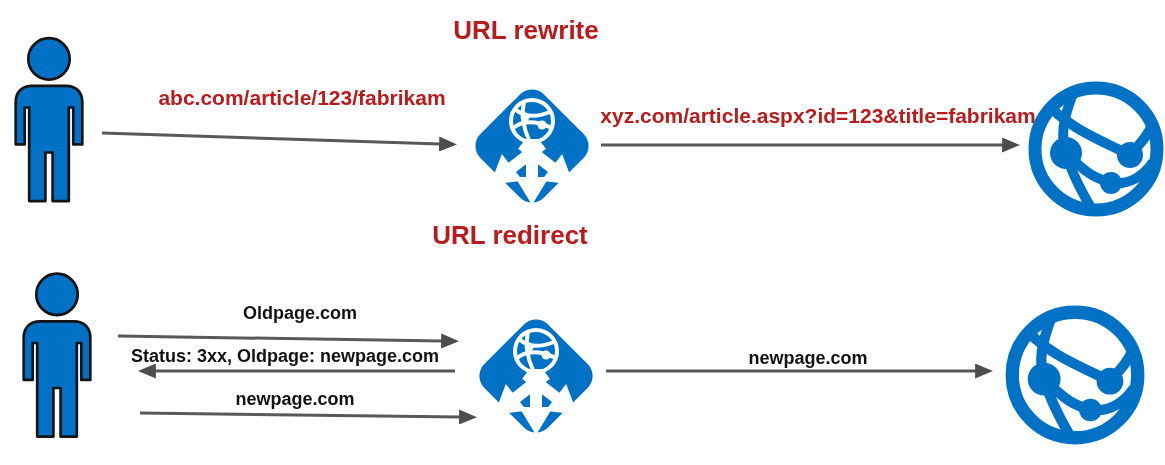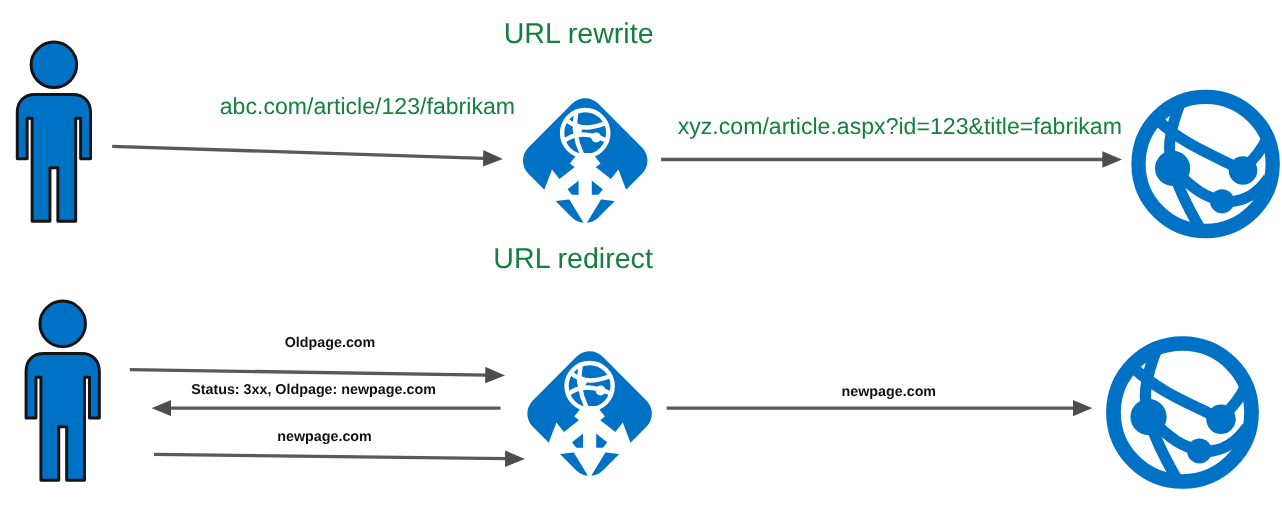--- a/index.html
+++ b/index.html
@@ -7,27 +7,28 @@
     position:relative;
     width:1165px;height:465px;
     background:#ffffff;
     font-family:"Liberation Sans", sans-serif;
     overflow:hidden;
   }
   .layer{position:absolute;left:0;top:0;width:1165px;height:465px;}
   .icon{position:absolute;}
   .label{
     position:absolute;
-    color:#15803d;
+    color:#b91c1c;
     white-space:nowrap;
     transform:translateX(-50%);
+    font-weight:bold;
   }
   .section-title{font-size:26px;}
   .url-label{font-size:21px;}
-  .bold-label{font-size:13px;font-weight:700;color:#111;}
+  .bold-label{font-size:18px;font-weight:700;color:#111;}
 </style>
 </head>
 <body>
 
 <div class="canvas">
 
   <svg class="layer" width="1165" height="465" viewBox="0 0 1165 465">
     <defs>
       <marker id="ah" viewBox="0 0 6 5" refX="0.3" refY="2.5" markerWidth="6" markerHeight="5" orient="auto">
         <path d="M0,0 L6,2.5 L0,5 Z" fill="#4d4d4d"></path>
@@ -46,21 +47,21 @@
   <div>
     <div class="label section-title" style="left:526px;top:15px;">URL rewrite</div>
 
     <svg class="icon" style="left:4px;top:33px;" width="90" height="176" viewBox="0 0 100 190">
       <g fill="#0072C6" stroke="#141414" stroke-width="3" stroke-linejoin="round">
         <circle cx="50" cy="26" r="23"></circle>
         <path d="M31,56 L69,56 C80,56 87,63 87,74 L87,121 L77,121 L77,80 L72,80 L72,184 L54,184 L54,130 L46,130 L46,184 L28,184 L28,80 L23,80 L23,121 L13,121 L13,74 C13,63 20,56 31,56 Z"></path>
       </g>
     </svg>
 
-    <div class="label url-label" style="left:302px;top:86px;margin-left:32px;">abc.com/article/123/fabrikam</div>
+    <div class="label url-label" style="left:302px;top:86px;">abc.com/article/123/fabrikam</div>
 
     <svg class="icon" style="left:462px;top:76px;" width="140" height="140" viewBox="0 0 140 140">
       <rect x="25" y="25" width="90" height="90" rx="17" transform="rotate(45 70 70)" fill="#0072C6"></rect>
       <g stroke="#ffffff" fill="none" stroke-width="4">
         <circle cx="70" cy="45" r="21"></circle>
         <path d="M53,33 Q66,45 88,36"></path>
         <path d="M50,53 Q64,40 90,52"></path>
         <path d="M62,25 Q58,45 67,64"></path>
       </g>
       <circle cx="63" cy="41" r="4.5" fill="#ffffff"></circle>
@@ -85,21 +86,21 @@
       </g>
       <g fill="#0072C6">
         <circle cx="40" cy="74" r="16"></circle>
         <circle cx="104" cy="76" r="13"></circle>
         <circle cx="85" cy="104" r="11"></circle>
       </g>
     </svg>
   </div>
 
   <div>
-    <div class="label section-title" style="left:521px;top:220px;">URL redirect</div>
+    <div class="label section-title" style="left:510px;top:220px;">URL redirect</div>
 
     <svg class="icon" style="left:12px;top:268px;" width="90" height="177" viewBox="0 0 100 190">
       <g fill="#0072C6" stroke="#141414" stroke-width="3" stroke-linejoin="round">
         <circle cx="50" cy="26" r="23"></circle>
         <path d="M31,56 L69,56 C80,56 87,63 87,74 L87,121 L77,121 L77,80 L72,80 L72,184 L54,184 L54,130 L46,130 L46,184 L28,184 L28,80 L23,80 L23,121 L13,121 L13,74 C13,63 20,56 31,56 Z"></path>
       </g>
     </svg>
 
     <div class="label bold-label" style="left:300px;top:303px;">Oldpage.com</div>
 

